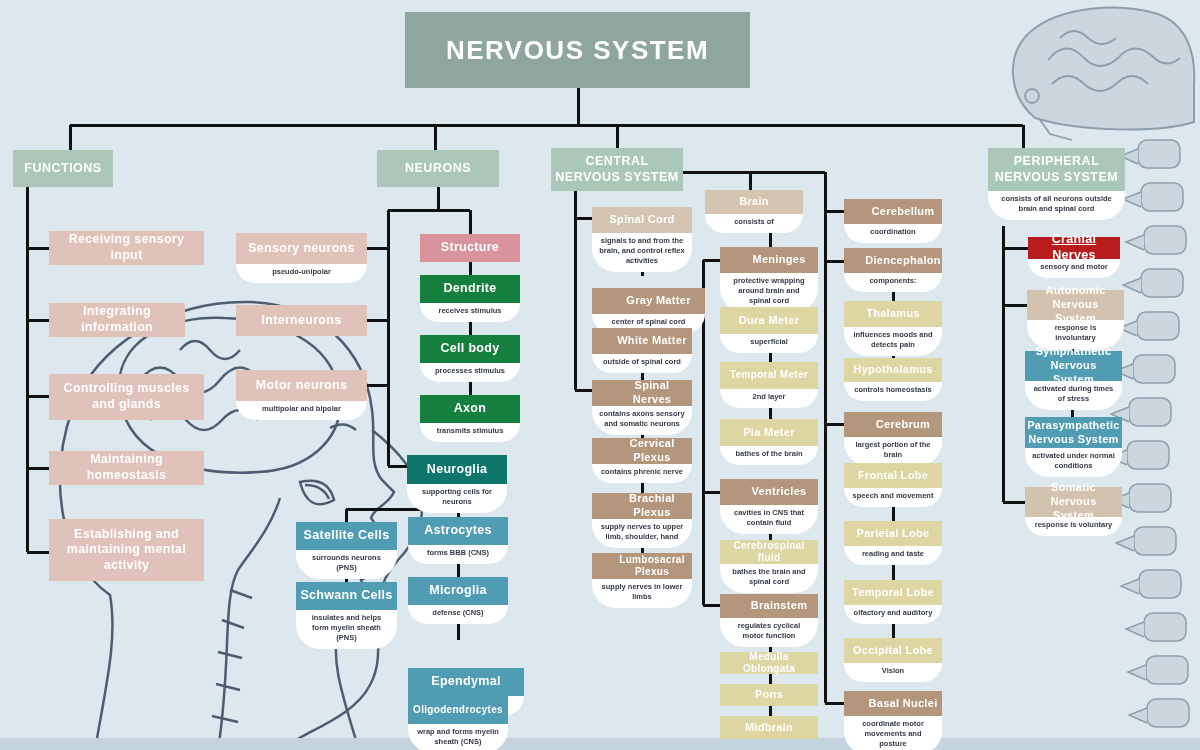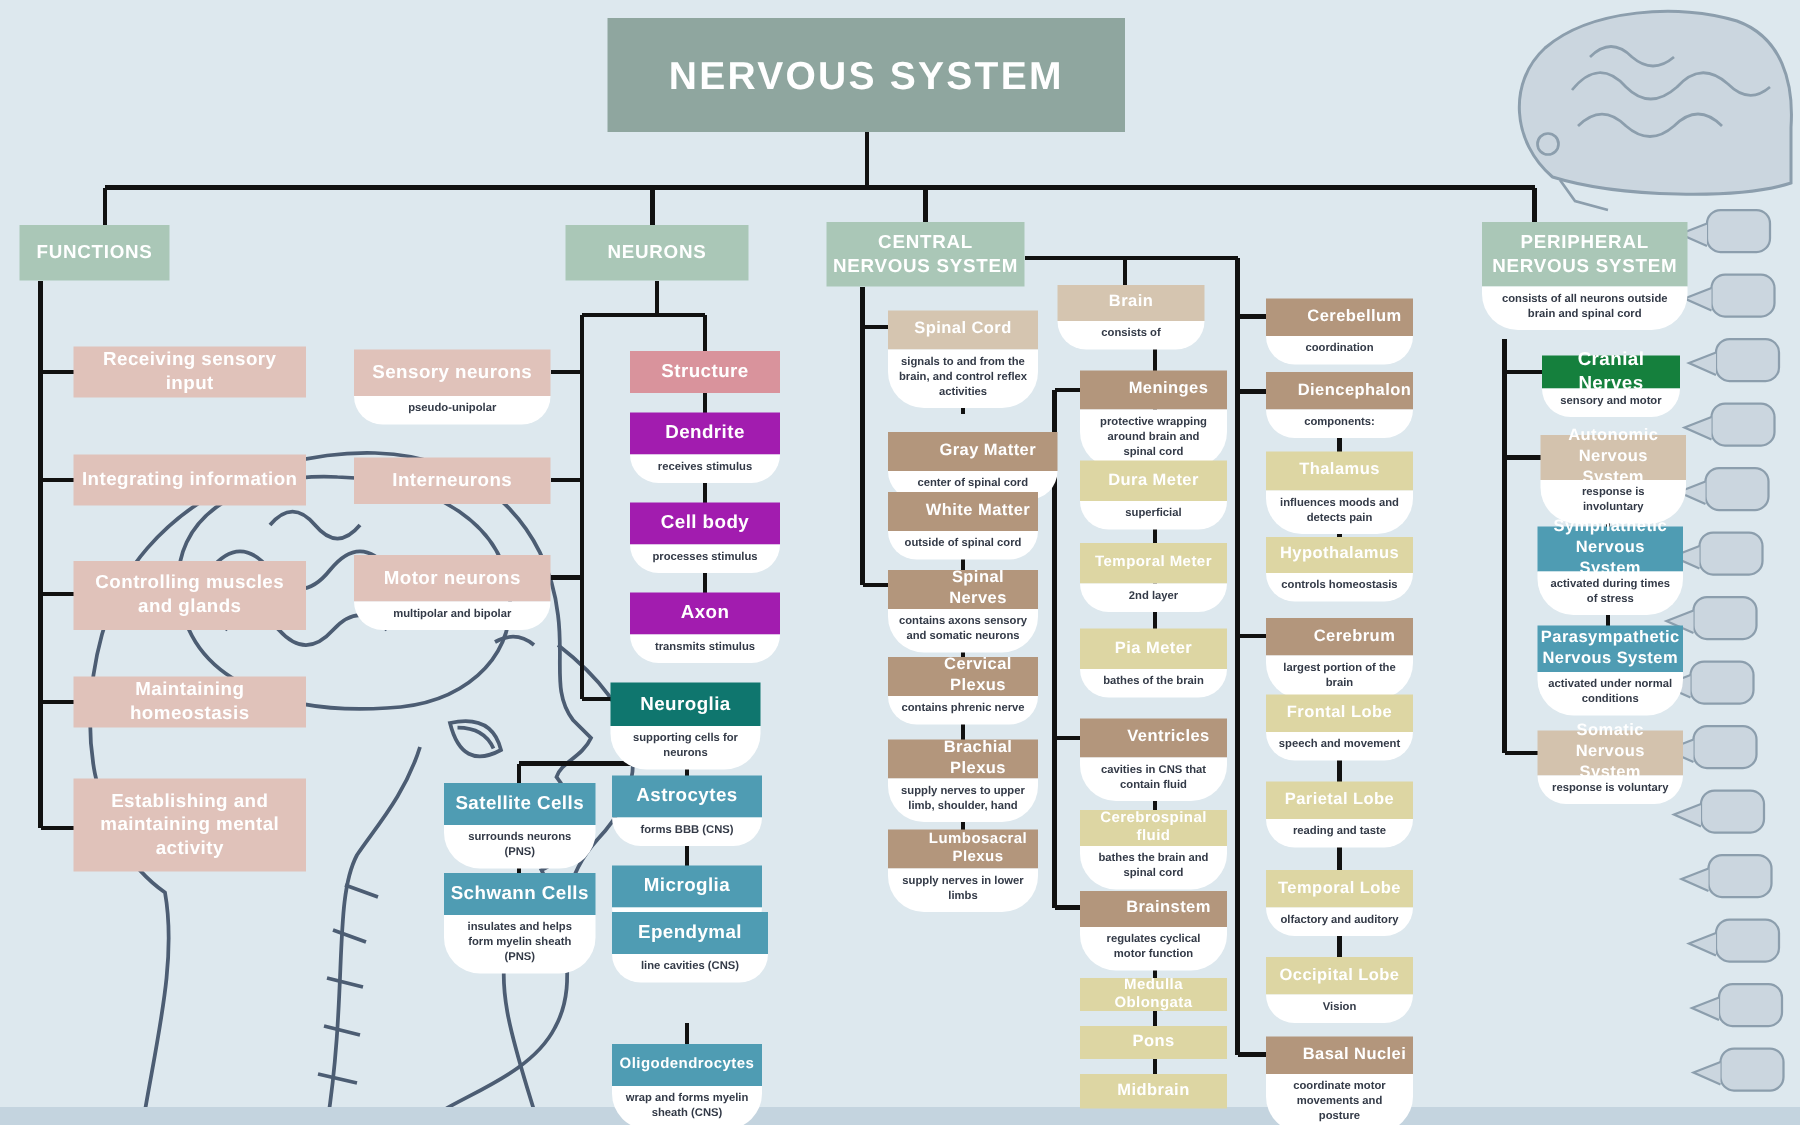--- a/index.html
+++ b/index.html
@@ -11,27 +11,27 @@
   .bx{display:flex;align-items:center;justify-content:center;text-align:center;
       color:#fff;font-weight:bold;font-size:11px;line-height:1.25;letter-spacing:.3px;padding:0 4px;box-sizing:border-box;}
   .sub{background:#fff;color:#333a47;text-align:center;font-size:7.5px;font-weight:600;
        line-height:1.35;padding:3px 7px 6px;border-radius:0 0 24px 24px;box-sizing:border-box;}
   .fs12{font-size:12.5px;}
   .sm{font-size:10px;}
   .c-title{background:#8fa69f;font-size:26px;font-weight:800;letter-spacing:1.5px;}
   .c-hdr{background:#aac7b7;font-size:12.5px;letter-spacing:.5px;}
   .c-pink{background:#e0c2ba;}
   .c-rose{background:#d9939c;}
-  .c-gray{background:#a21caf;}
+  .c-gray{background:#15803d;}
   .c-dark{background:#0f766e;}
   .c-teal{background:#4f9cb3;}
   .c-tan{background:#d5c5b0;}
   .c-brown{background:#b3967c;padding-left:24px;}
   .c-khaki{background:#ddd6a3;}
-  .c-gray2{background:#15803d;}
+  .c-gray2{background:#b91c1c;text-decoration:underline;}
   .c-tan2{background:#d3c2ad;}
   #bottomstrip{position:absolute;left:0;top:738px;width:1200px;height:12px;background:#c4d4df;z-index:1;}
 </style>
 </head>
 <body>
 
 <div id="canvas">
 
   <svg class="deco" style="left:0;top:260px" width="460" height="490" viewBox="0 0 460 490" fill="none" stroke="#3d4e66" stroke-width="2.5" opacity="0.9">
     <path d="M95 490 C105 430 118 380 110 335 C60 300 48 220 72 150 C95 85 170 40 250 42 C320 44 365 90 372 150 C376 180 368 202 382 220 L394 232 C388 245 374 248 371 258 C381 270 379 285 367 292 C377 300 374 315 361 320 C369 335 361 355 339 365 C329 400 344 440 359 490"></path>
@@ -178,21 +178,21 @@
     <div class="bx c-hdr" style="height:43px">CENTRAL NERVOUS SYSTEM</div>
   </div>
   <div class="nw" style="left:988px;top:148px;width:137px">
     <div class="bx c-hdr" style="height:43px">PERIPHERAL NERVOUS SYSTEM</div>
     <div class="sub">consists of all neurons outside brain and spinal cord</div>
   </div>
 
   <div class="nw" style="left:49px;top:231px;width:155px">
     <div class="bx c-pink fs12" style="height:34px">Receiving sensory input</div>
   </div>
-  <div class="nw" style="left:49px;top:303px;width:155px">
+  <div class="nw" style="left:49px;top:303px;width:136px">
     <div class="bx c-pink fs12" style="height:34px">Integrating information</div>
   </div>
   <div class="nw" style="left:49px;top:374px;width:155px">
     <div class="bx c-pink fs12" style="height:46px">Controlling muscles and glands</div>
   </div>
   <div class="nw" style="left:49px;top:451px;width:155px">
     <div class="bx c-pink fs12" style="height:34px">Maintaining homeostasis</div>
   </div>
   <div class="nw" style="left:49px;top:519px;width:155px">
     <div class="bx c-pink fs12" style="height:62px">Establishing and maintaining mental activity</div>
@@ -239,21 +239,21 @@
     <div class="sub">insulates and helps form myelin sheath (PNS)</div>
   </div>
   <div class="nw" style="left:408px;top:517px;width:100px">
     <div class="bx c-teal fs12" style="height:28px">Astrocytes</div>
     <div class="sub">forms BBB (CNS)</div>
   </div>
   <div class="nw" style="left:408px;top:577px;width:100px">
     <div class="bx c-teal fs12" style="height:28px">Microglia</div>
     <div class="sub">defense (CNS)</div>
   </div>
-  <div class="nw" style="left:408px;top:608px;width:104px">
+  <div class="nw" style="left:408px;top:668px;width:116px">
     <div class="bx c-teal fs12" style="height:28px">Ependymal</div>
     <div class="sub">line cavities (CNS)</div>
   </div>
   <div class="nw" style="left:408px;top:696px;width:100px">
     <div class="bx c-teal sm" style="height:28px">Oligodendrocytes</div>
     <div class="sub">wrap and forms myelin sheath (CNS)</div>
   </div>
 
   <div class="nw" style="left:592px;top:207px;width:100px">
     <div class="bx c-tan" style="height:26px">Spinal Cord</div>

